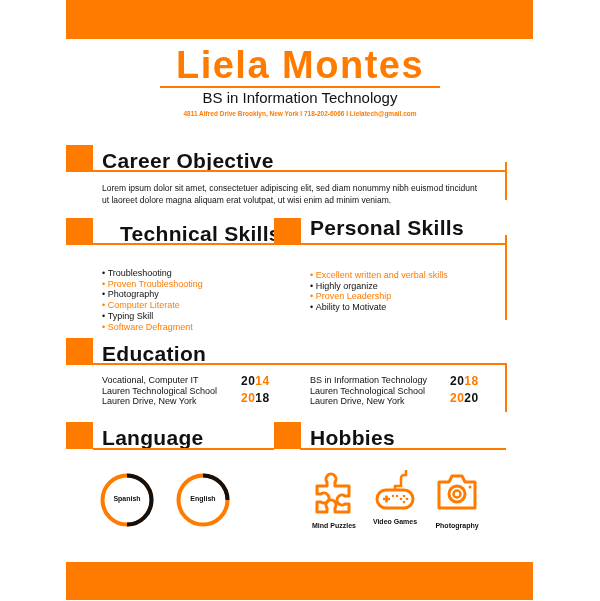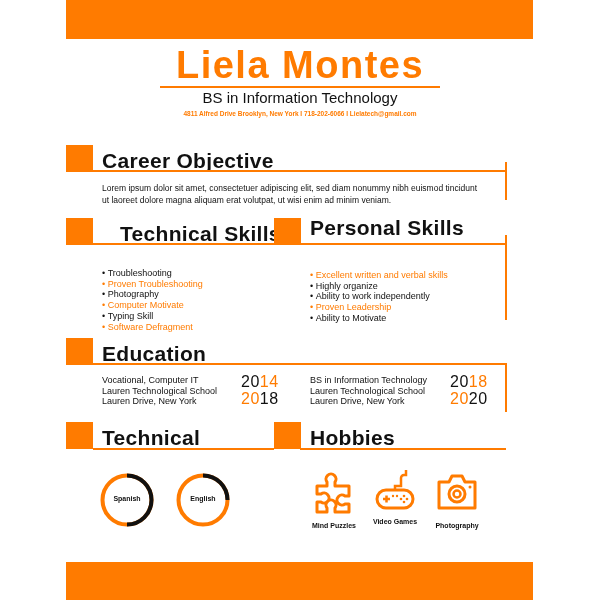--- a/index.html
+++ b/index.html
@@ -12,21 +12,21 @@
   .sec-title { position:absolute; font-size:21px; font-weight:bold; color:#111; letter-spacing:0.3px; }
   .name { position:absolute; left:160px; width:280px; top:44px; text-align:center; font-size:38px; font-weight:bold; color:#ff7b00; letter-spacing:1.5px; }
   .subtitle { position:absolute; left:160px; width:280px; top:89px; text-align:center; font-size:15px; color:#111; }
   .contact { position:absolute; left:120px; width:360px; top:110px; text-align:center; font-size:6.5px; font-weight:bold; color:#ff7b00; }
   .para { position:absolute; left:102px; top:182px; width:380px; font-size:8.5px; line-height:12px; color:#111; }
   ul.skills { position:absolute; margin:0; padding:0; list-style:none; font-size:9px; line-height:10.7px; }
   ul.skills li.orange { color:#ff7b00; }
   ul.skills li::before { content:"\2022\00a0"; }
   .edu { position:absolute; font-size:9px; line-height:10.5px; }
   .edu .deg { font-weight:normal; }
-  .years { position:absolute; font-size:16px; font-weight:normal; line-height:17px; letter-spacing:0.5px; }
+  .years { position:absolute; font-size:12px; font-weight:bold; line-height:17px; letter-spacing:0.5px; }
   .o { color:#ff7b00; }
   .k { color:#111; }
   .ring { position:absolute; width:54px; height:54px; }
   .ring-label { position:absolute; width:54px; top:22px; text-align:center; font-size:7px; font-weight:bold; color:#111; left:0; }
   .hobby { position:absolute; width:64px; text-align:center; }
   .hobby-label { font-size:7px; font-weight:bold; color:#111; margin-top:4px; }
 </style>
 </head>
 <body>
 
@@ -44,33 +44,32 @@
 <div class="vline" style="left:505px; top:162px; height:38px;"></div>
 <div class="para">Lorem ipsum dolor sit amet, consectetuer adipiscing elit, sed diam nonummy nibh euismod tincidunt ut laoreet dolore magna aliquam erat volutpat, ut wisi enim ad minim veniam.</div>
 
 <div class="sq" style="left:66px; top:218px;"></div>
 <div class="sec-title" style="left:120px; top:222px;">Technical Skills</div>
 <div class="hline" style="left:93px; top:243px; width:181px;"></div>
 <ul class="skills" style="left:102px; top:268px;">
   <li>Troubleshooting</li>
   <li class="orange">Proven Troubleshooting</li>
   <li>Photography</li>
-  <li class="orange">Computer Motivate</li>
+  <li class="orange">Computer Literate</li>
   <li>Typing Skill</li>
   <li class="orange">Software Defragment</li>
 </ul>
 
 <div class="sq" style="left:274px; top:218px;"></div>
 <div class="sec-title" style="left:310px; top:216px;">Personal Skills</div>
 <div class="hline" style="left:300px; top:243px; width:206px;"></div>
 <div class="vline" style="left:505px; top:235px; height:85px;"></div>
 <ul class="skills" style="left:310px; top:270px;">
   <li class="orange">Excellent written and verbal skills</li>
   <li>Highly organize</li>
-  <li>Ability to work independently</li>
   <li class="orange">Proven Leadership</li>
   <li>Ability to Motivate</li>
 </ul>
 
 <div class="sq" style="left:66px; top:338px;"></div>
 <div class="sec-title" style="left:102px; top:342px;">Education</div>
 <div class="hline" style="left:93px; top:363px; width:413px;"></div>
 <div class="vline" style="left:505px; top:363px; height:49px;"></div>
 
 <div class="edu" style="left:102px; top:375px;">
@@ -87,21 +86,21 @@
   <div class="deg">BS in Information Technology</div>
   <div>Lauren Technological School</div>
   <div>Lauren Drive, New York</div>
 </div>
 <div class="years" style="left:450px; top:373px;">
   <div><span class="k">20</span><span class="o">18</span></div>
   <div><span class="o">20</span><span class="k">20</span></div>
 </div>
 
 <div class="sq" style="left:66px; top:422px;"></div>
-<div class="sec-title" style="left:102px; top:426px;">Technical</div>
+<div class="sec-title" style="left:102px; top:426px;">Language</div>
 <div class="hline" style="left:93px; top:448px; width:181px;"></div>
 
 <div class="ring" style="left:100px; top:473px;">
   <svg width="54" height="54" viewBox="0 0 54 54">
     <circle cx="27" cy="27" r="24.5" fill="none" stroke="#ff7b00" stroke-width="4"></circle>
     <path d="M27 2.5 A24.5 24.5 0 0 1 27 51.5" fill="none" stroke="#111" stroke-width="4"></path>
   </svg>
   <div class="ring-label">Spanish</div>
 </div>
 <div class="ring" style="left:176px; top:473px;">

